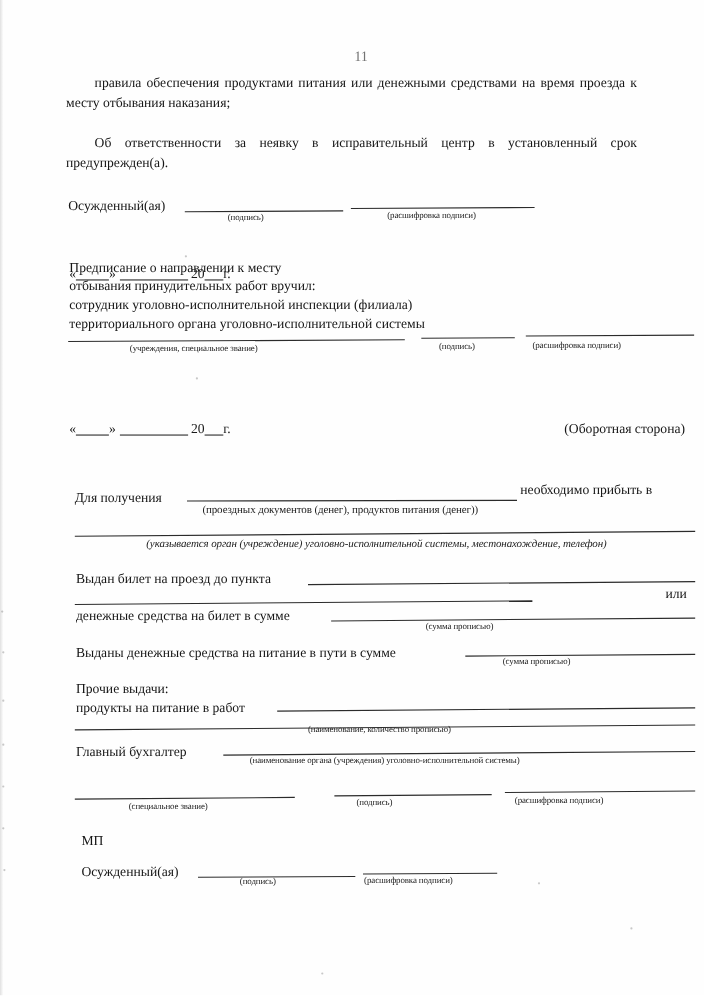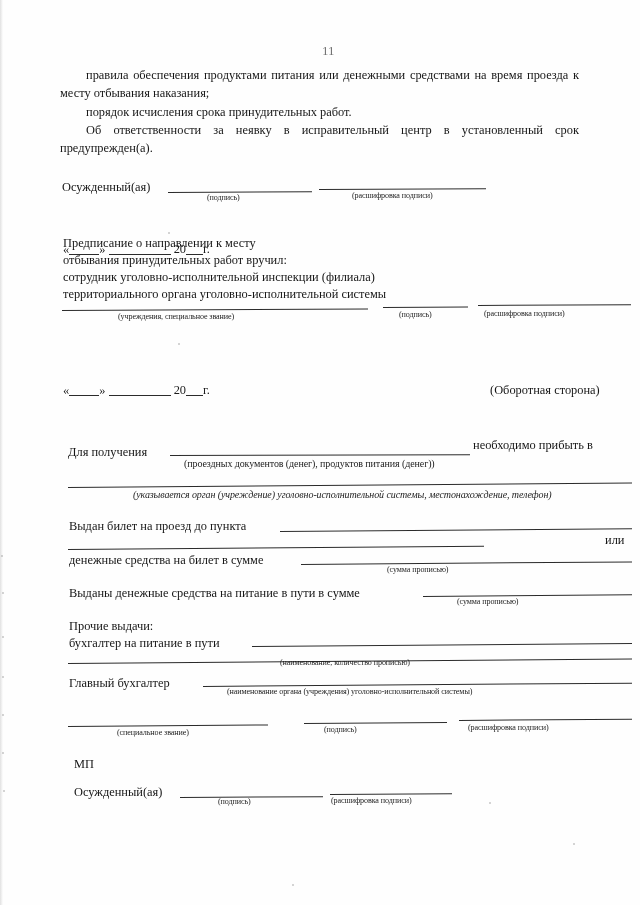--- a/index.html
+++ b/index.html
@@ -110,21 +110,20 @@
   <div class="speck" style="left:489px;top:802px; width:2px; height:2px;"></div>
   <div class="speck" style="left:573px;top:843px; width:2px; height:2px;"></div>
   <div class="speck" style="left:292px;top:884px; width:2px; height:2px;"></div>
   <div class="speck" style="left:168px;top:232px; width:2px; height:2px;"></div>
   <div class="speck" style="left:178px;top:343px; width:2px; height:2px;"></div>
 
   <div class="pageno" style="left:322px; top:43px;">11</div>
 
   <div class="para indent" style="left:60px; top:67px; width:519px;">правила обеспечения продуктами питания или денежными средствами на время проезда к месту отбывания наказания;</div>
 
-  <div class="para indent" style="left:60px; top:104px; width:519px;">порядок исчисления срока принудительных работ.</div>
 
   <div class="para indent" style="left:60px; top:122px; width:519px;">Об ответственности за неявку в исправительный центр в установленный срок предупрежден(а).</div>
 
   <div class="t" style="left:62px; top:180px;">Осужденный(ая)</div>
   <div class="rule skew1" style="left:168px; top:192px; width:144px;"></div>
   <div class="cap" style="left:207px; top:194px;">(подпись)</div>
 
   <div class="rule skew1" style="left:319px; top:189px; width:167px;"></div>
   <div class="cap" style="left:352px; top:192px;">(расшифровка подписи)</div>
 
@@ -147,21 +146,21 @@
 
   <div class="rule skew1" style="left:478px; top:305px; width:153px;"></div>
   <div class="cap" style="left:484px; top:310px;">(расшифровка подписи)</div>
 
   <div class="dateline" style="left:63px; top:355px;">
     <span>«</span><span class="blank b1"></span><span>»</span>
     <span class="blank b2"></span>
     <span>20</span><span class="blank b3"></span><span>г.</span>
   </div>
 
-  <div class="t" style="left:490px; top:383px;text-align:center;">(Оборотная сторона)</div>
+  <div class="t" style="left:513px; top:383px;text-align:center;">(Оборотная сторона)</div>
 
   <div class="t" style="left:68px; top:445px;">Для получения</div>
   <div class="rule skew0" style="left:170px; top:455px; width:300px;"></div>
   <div class="cap tiny" style="left:184px; top:458px;">(проездных документов (денег), продуктов питания (денег))</div>
   <div class="t" style="left:473px; top:438px;">необходимо прибыть в</div>
 
   <div class="rule skew2" style="left:68px; top:487px; width:564px;"></div>
   <div class="cap tiny" style="left:133px; top:489px;font-style:italic;">(указывается орган (учреждение) уголовно-исполнительной системы, местонахождение, телефон)</div>
 
   <div class="t" style="left:69px; top:519px;">Выдан билет на проезд до пункта</div>
@@ -172,21 +171,21 @@
 
   <div class="t" style="left:69px; top:553px;">денежные средства на билет в сумме</div>
   <div class="rule skew2" style="left:301px; top:564px; width:331px;"></div>
   <div class="cap" style="left:387px; top:566px;">(сумма прописью)</div>
 
   <div class="t" style="left:69px; top:586px;">Выданы денежные средства на питание в пути в сумме</div>
   <div class="rule skew2" style="left:423px; top:596px; width:209px;"></div>
   <div class="cap" style="left:457px; top:598px;">(сумма прописью)</div>
 
   <div class="t" style="left:69px; top:619px;">Прочие выдачи:</div>
-  <div class="t" style="left:69px; top:636px;">бухгалтер на питание в пути</div>
+  <div class="t" style="left:69px; top:636px;">продукты на питание в работ</div>
   <div class="rule skew2" style="left:252px; top:646px; width:380px;"></div>
 
   <div class="rule skew2" style="left:68px; top:663px; width:564px;"></div>
   <div class="cap" style="left:280px; top:659px;">(наименование, количество прописью)</div>
 
   <div class="t" style="left:69px; top:676px;">Главный бухгалтер</div>
   <div class="rule skew2" style="left:203px; top:686px; width:429px;"></div>
   <div class="cap" style="left:211px; top:688px;padding-left:16px;">(наименование органа (учреждения) уголовно-исполнительной системы)</div>
 
   <div class="rule skew2" style="left:68px; top:726px; width:200px;"></div>

